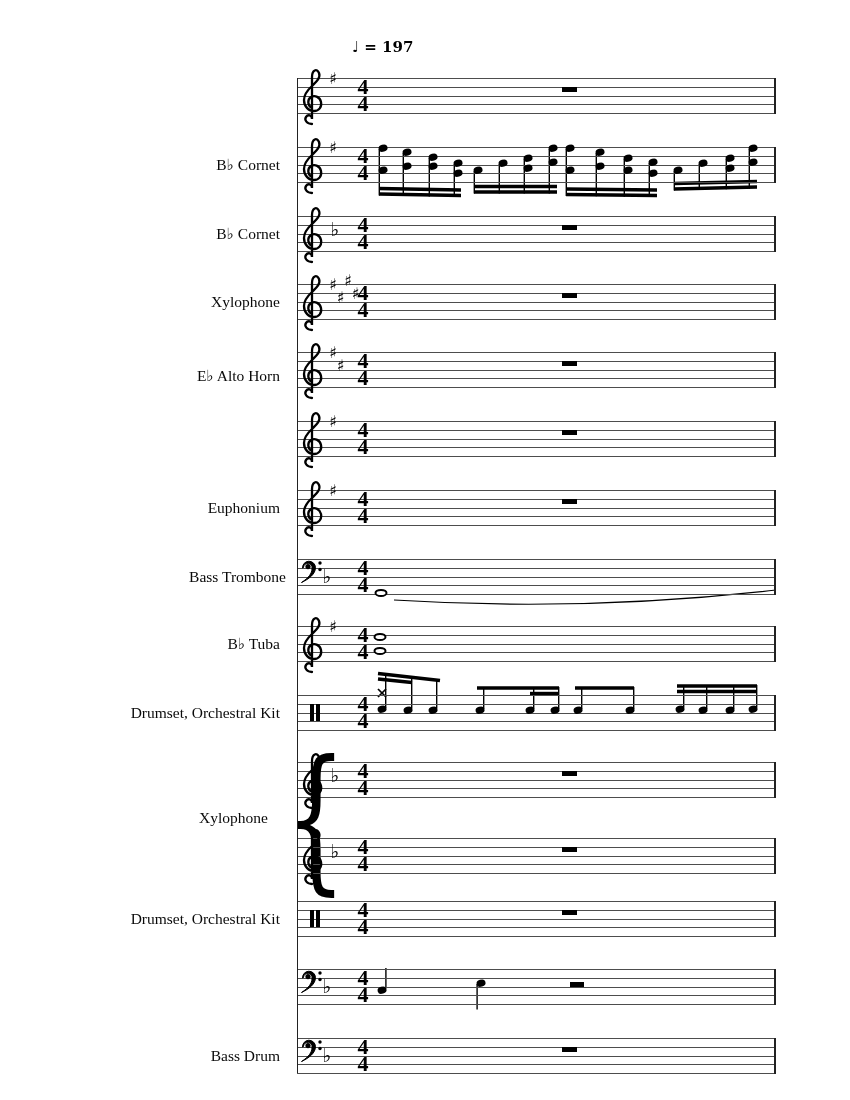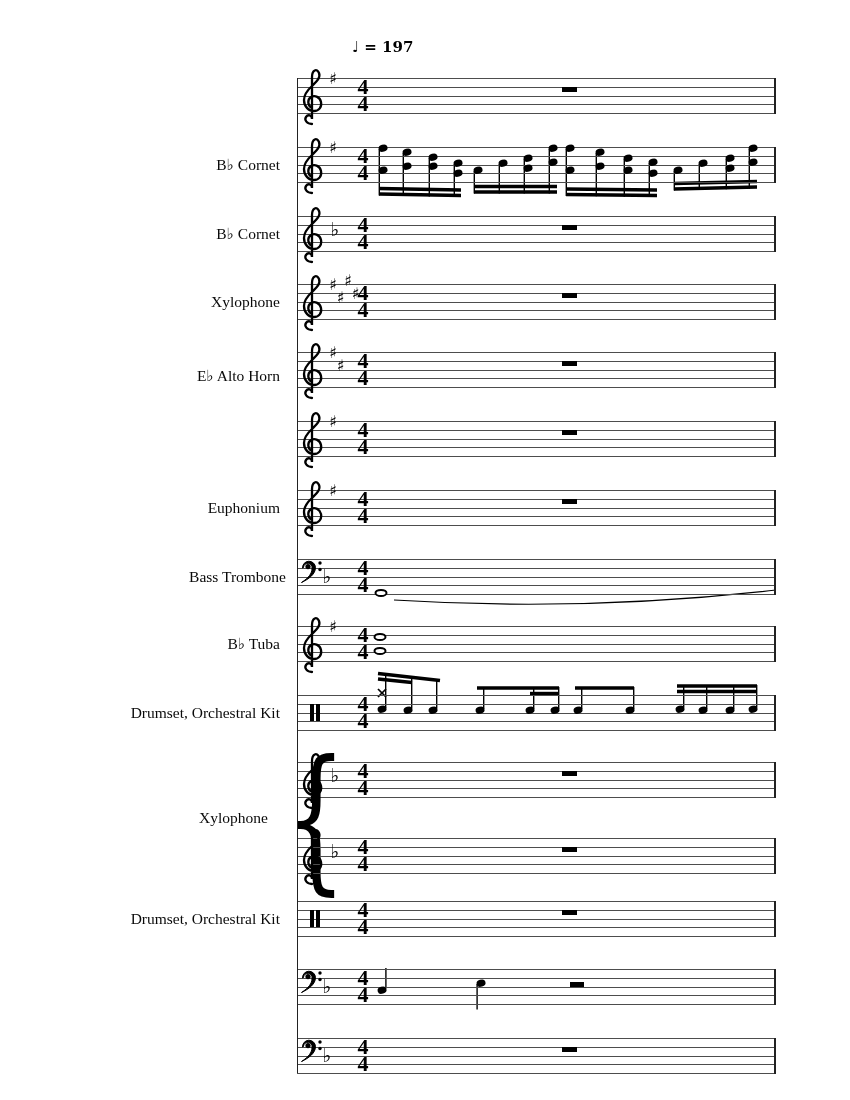--- a/index.html
+++ b/index.html
@@ -324,20 +324,21 @@
     <div class="tsig" style="left: 363px; top: 995.25px;">4</div>
     <div class="head" style="left: 382px; top: 990px;"></div>
     <div class="head" style="left: 481px; top: 982.5px;"></div>
     <div class="hrest" style="left: 570px; top: 981.8px;"></div>
     <div class="sl" style="left: 297px; top: 1038px; width: 478px;"></div>
     <div class="sl" style="left: 297px; top: 1046.75px; width: 478px;"></div>
     <div class="sl" style="left: 297px; top: 1055.5px; width: 478px;"></div>
     <div class="sl" style="left: 297px; top: 1064.25px; width: 478px;"></div>
     <div class="sl" style="left: 297px; top: 1073px; width: 478px;"></div>
     <div class="endbar" style="left: 774px; top: 1037.7px; height: 36px;"></div>
+    <div class="ilabel" style="width: 280px; top: 1055.5px;">Bass Drum</div>
     <svg class="clefsvg" width="26" height="28" viewBox="0 0 26 28" style="left: 300px; top: 1036.5px;">
       <path d="M2.5,10 A6,6 0 1 1 15.5,9.5 C15.5,16 9,21 1.5,24.5 C8.5,20 12,15.5 12,10.5 A4.3,4.3 0 1 0 3.5,9.5 Z" fill="#000" stroke="#000" stroke-width="1"></path>
       <circle cx="8" cy="8.6" r="2.6" fill="#000"></circle>
       <circle cx="20" cy="5" r="1.7" fill="#000"></circle>
       <circle cx="20" cy="11.5" r="1.7" fill="#000"></circle>
     </svg>
     <div class="acc flat" style="left: 327px; top: 1055px;">♭</div>
     <div class="tsig" style="left: 363px; top: 1046.75px;">4</div>
     <div class="tsig" style="left: 363px; top: 1064.25px;">4</div>
     <div class="wrest" style="left: 562px; top: 1046.75px;"></div>

